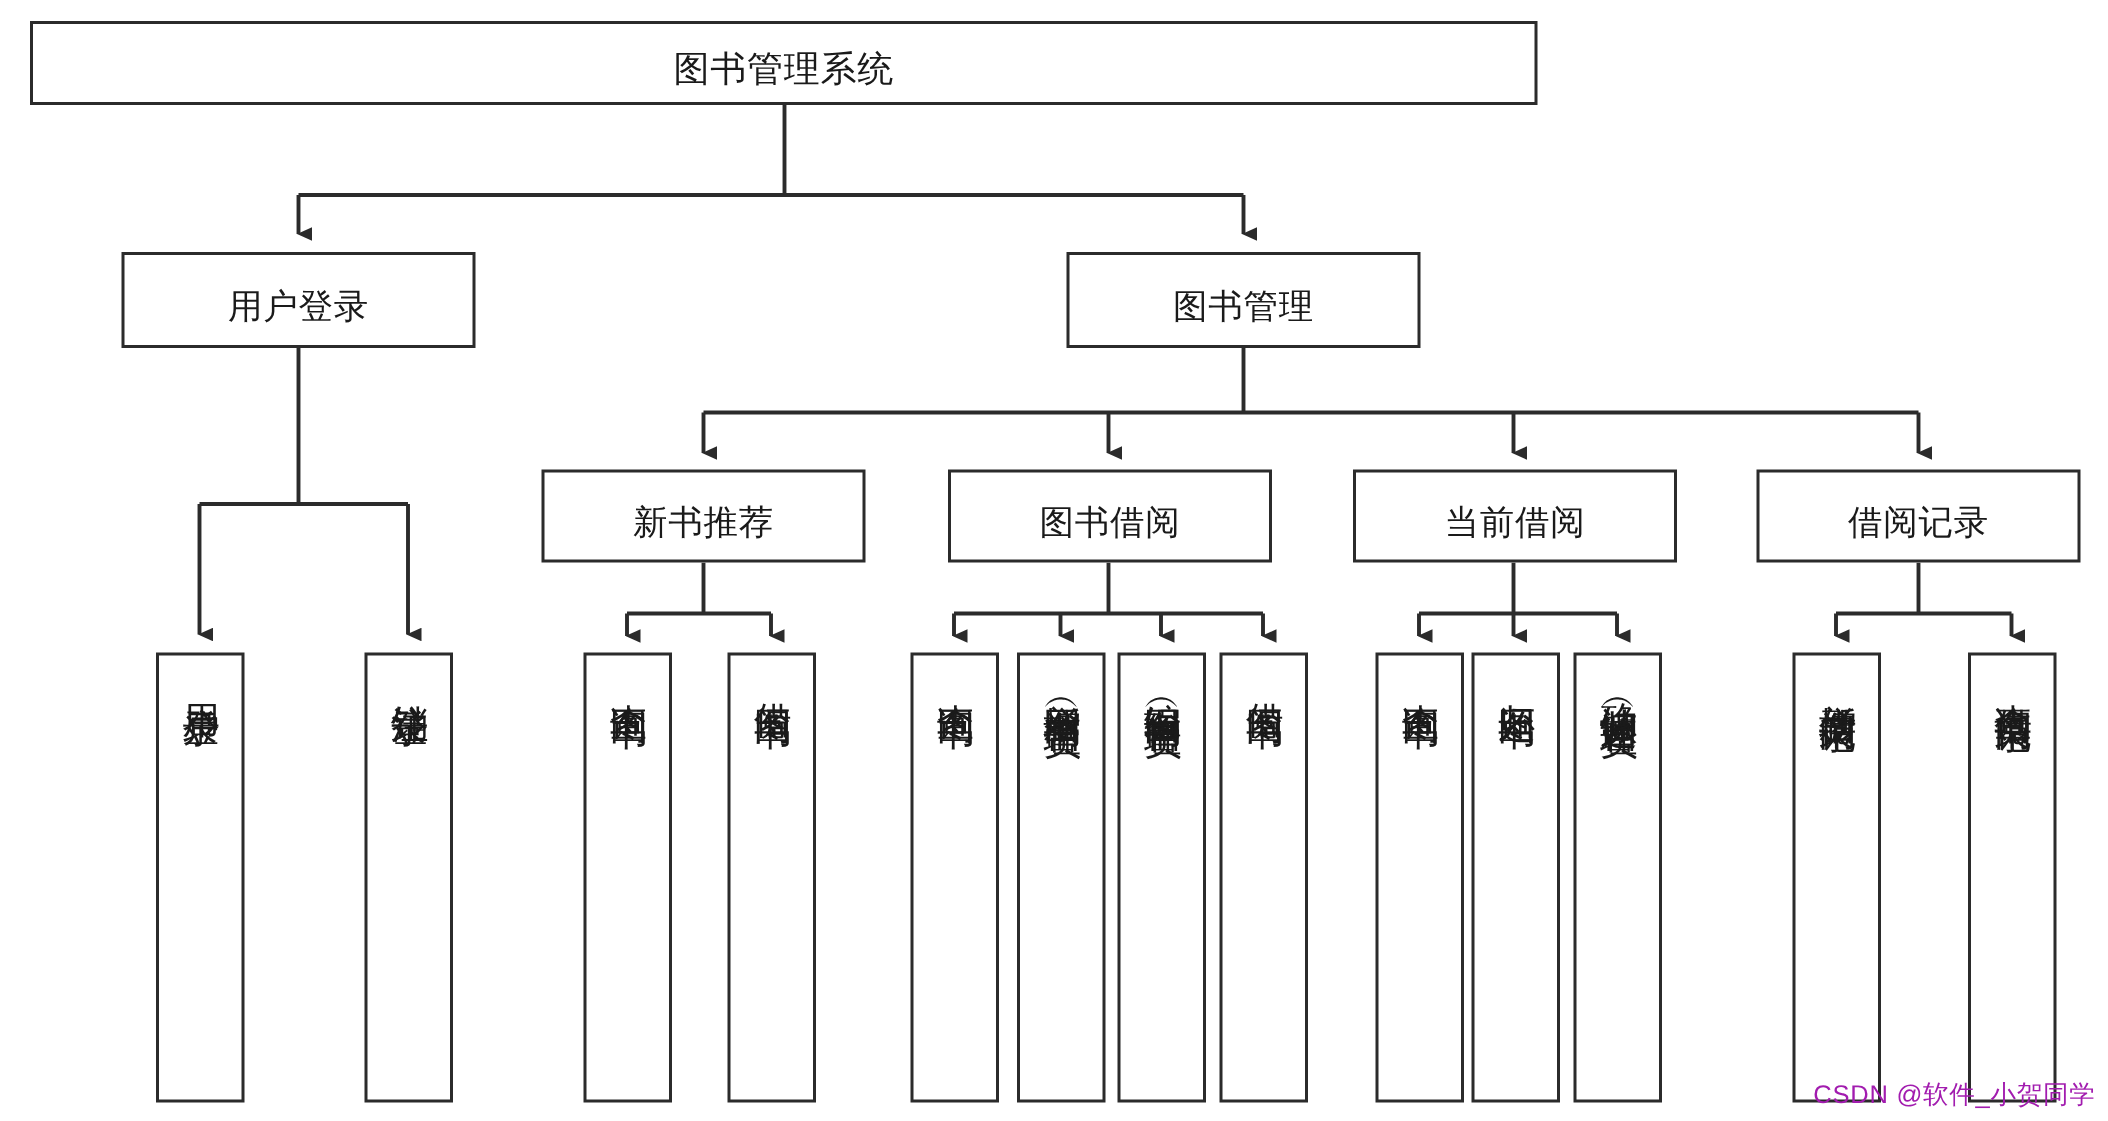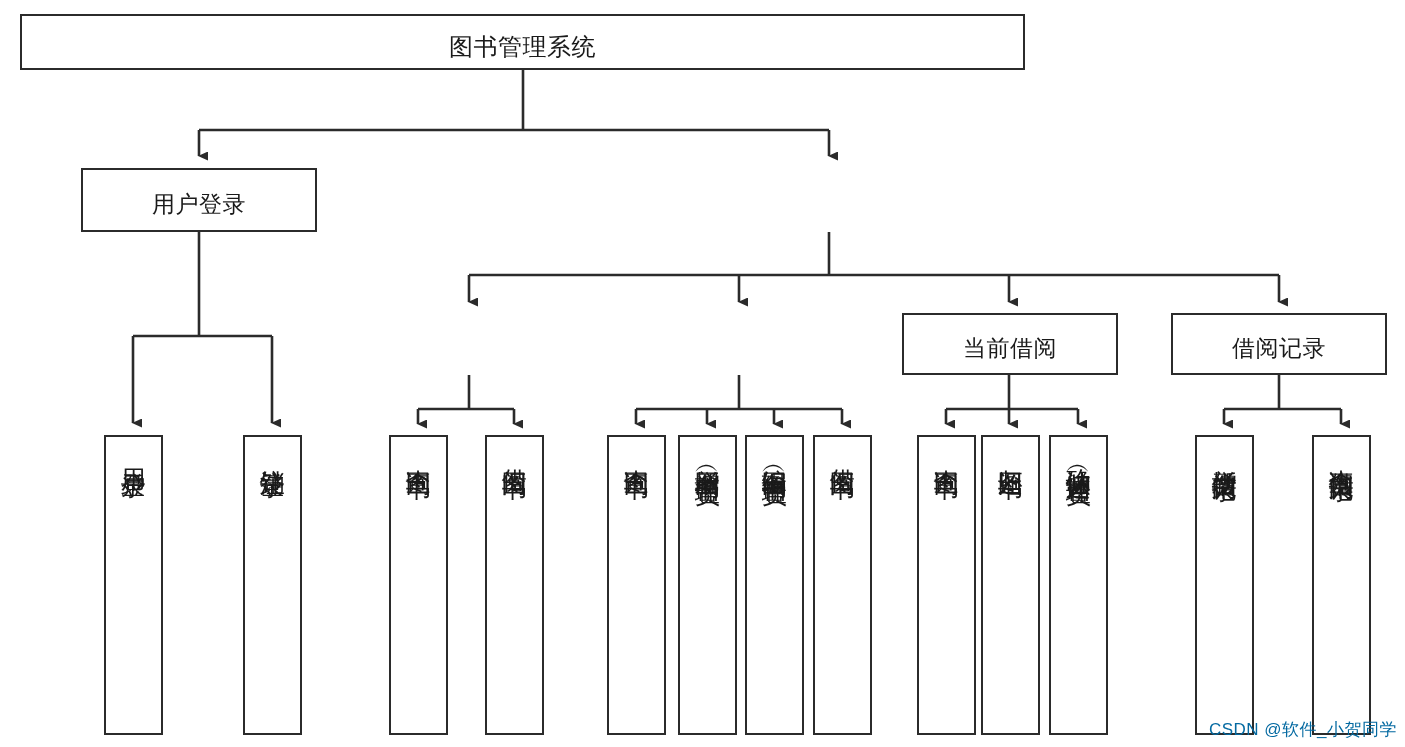--- a/index.html
+++ b/index.html
@@ -64,21 +64,21 @@
     font-size: 25px;
     line-height: 1.05;
     letter-spacing: 2px;
     white-space: nowrap;
   }
   #watermark {
     position: absolute;
     right: 8px;
     bottom: 6px;
     font-size: 17px;
-    color: #0369a1;
+    color: #a21caf;
     letter-spacing: 0.5px;
     z-index: 5;
     white-space: nowrap;
   }
 </style>
 </head>
 <body>
 
 <div id="diagram-canvas">
 
@@ -132,21 +132,30 @@
     </g>
   </svg>
 
   <div class="node horiz root" style="left:20px; top:14px; width:1005px; height:56px;">
     <span class="node-label">图书管理系统</span>
   </div>
 
   <div class="node horiz" style="left:81px; top:168px; width:236px; height:64px;">
     <span class="node-label">用户登录</span>
   </div>
-
+  <div class="node horiz" style="left:711px; top:168px; width:236px; height:64px;">
+    <span class="node-label">图书管理</span>
+  </div>
+
+  <div class="node horiz" style="left:361px; top:313px; width:216px; height:62px;">
+    <span class="node-label">新书推荐</span>
+  </div>
+  <div class="node horiz" style="left:632px; top:313px; width:216px; height:62px;">
+    <span class="node-label">图书借阅</span>
+  </div>
   <div class="node horiz" style="left:902px; top:313px; width:216px; height:62px;align-items:center;">
     <span class="node-label">当前借阅</span>
   </div>
   <div class="node horiz" style="left:1171px; top:313px; width:216px; height:62px;justify-content:center;">
     <span class="node-label">借阅记录</span>
   </div>
 
   <div class="node vert" style="left:104px; top:435px; width:59px; height:300px;">
     <span class="node-label">用户登录</span>
   </div>

